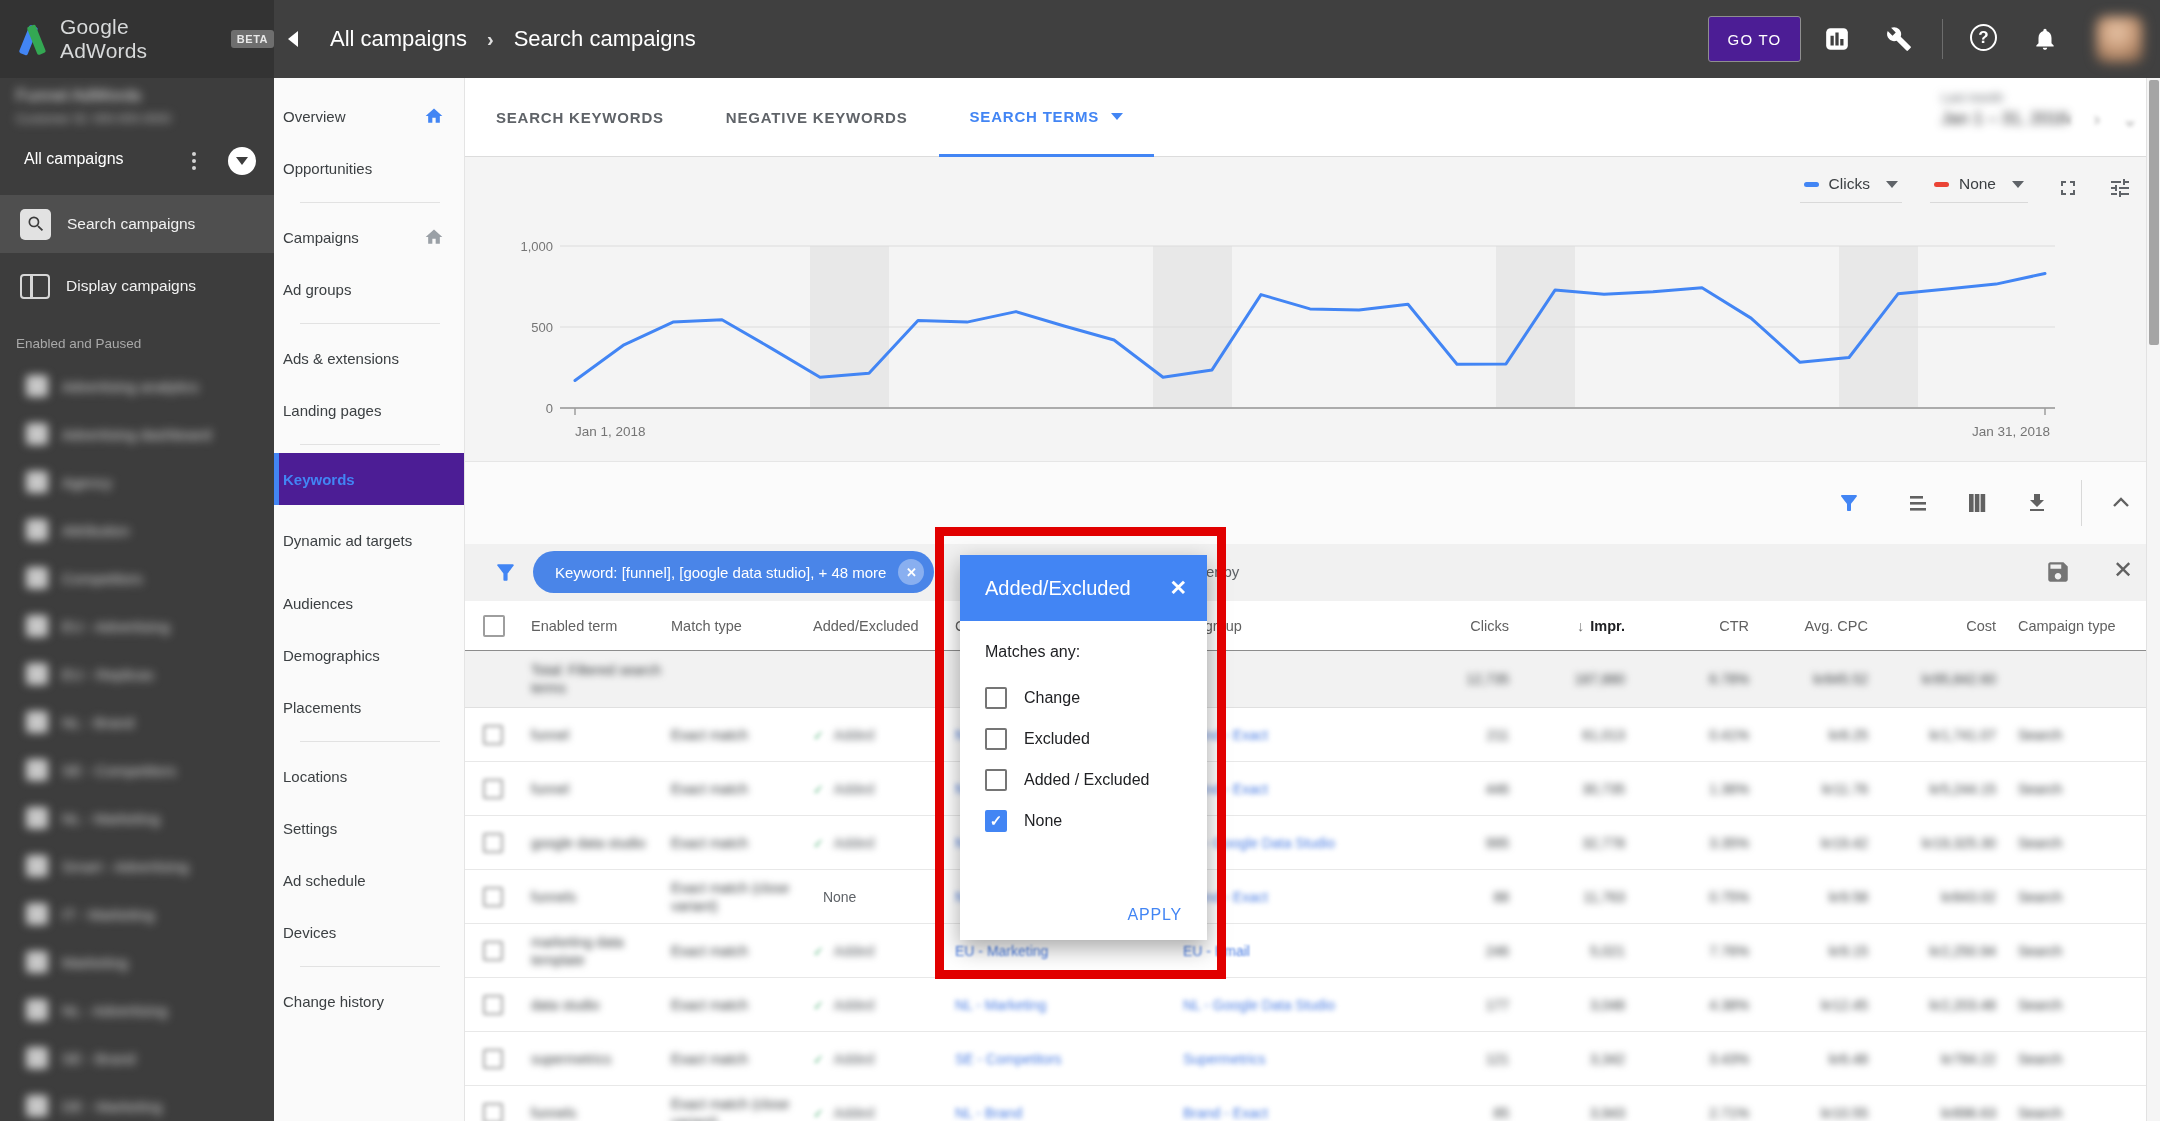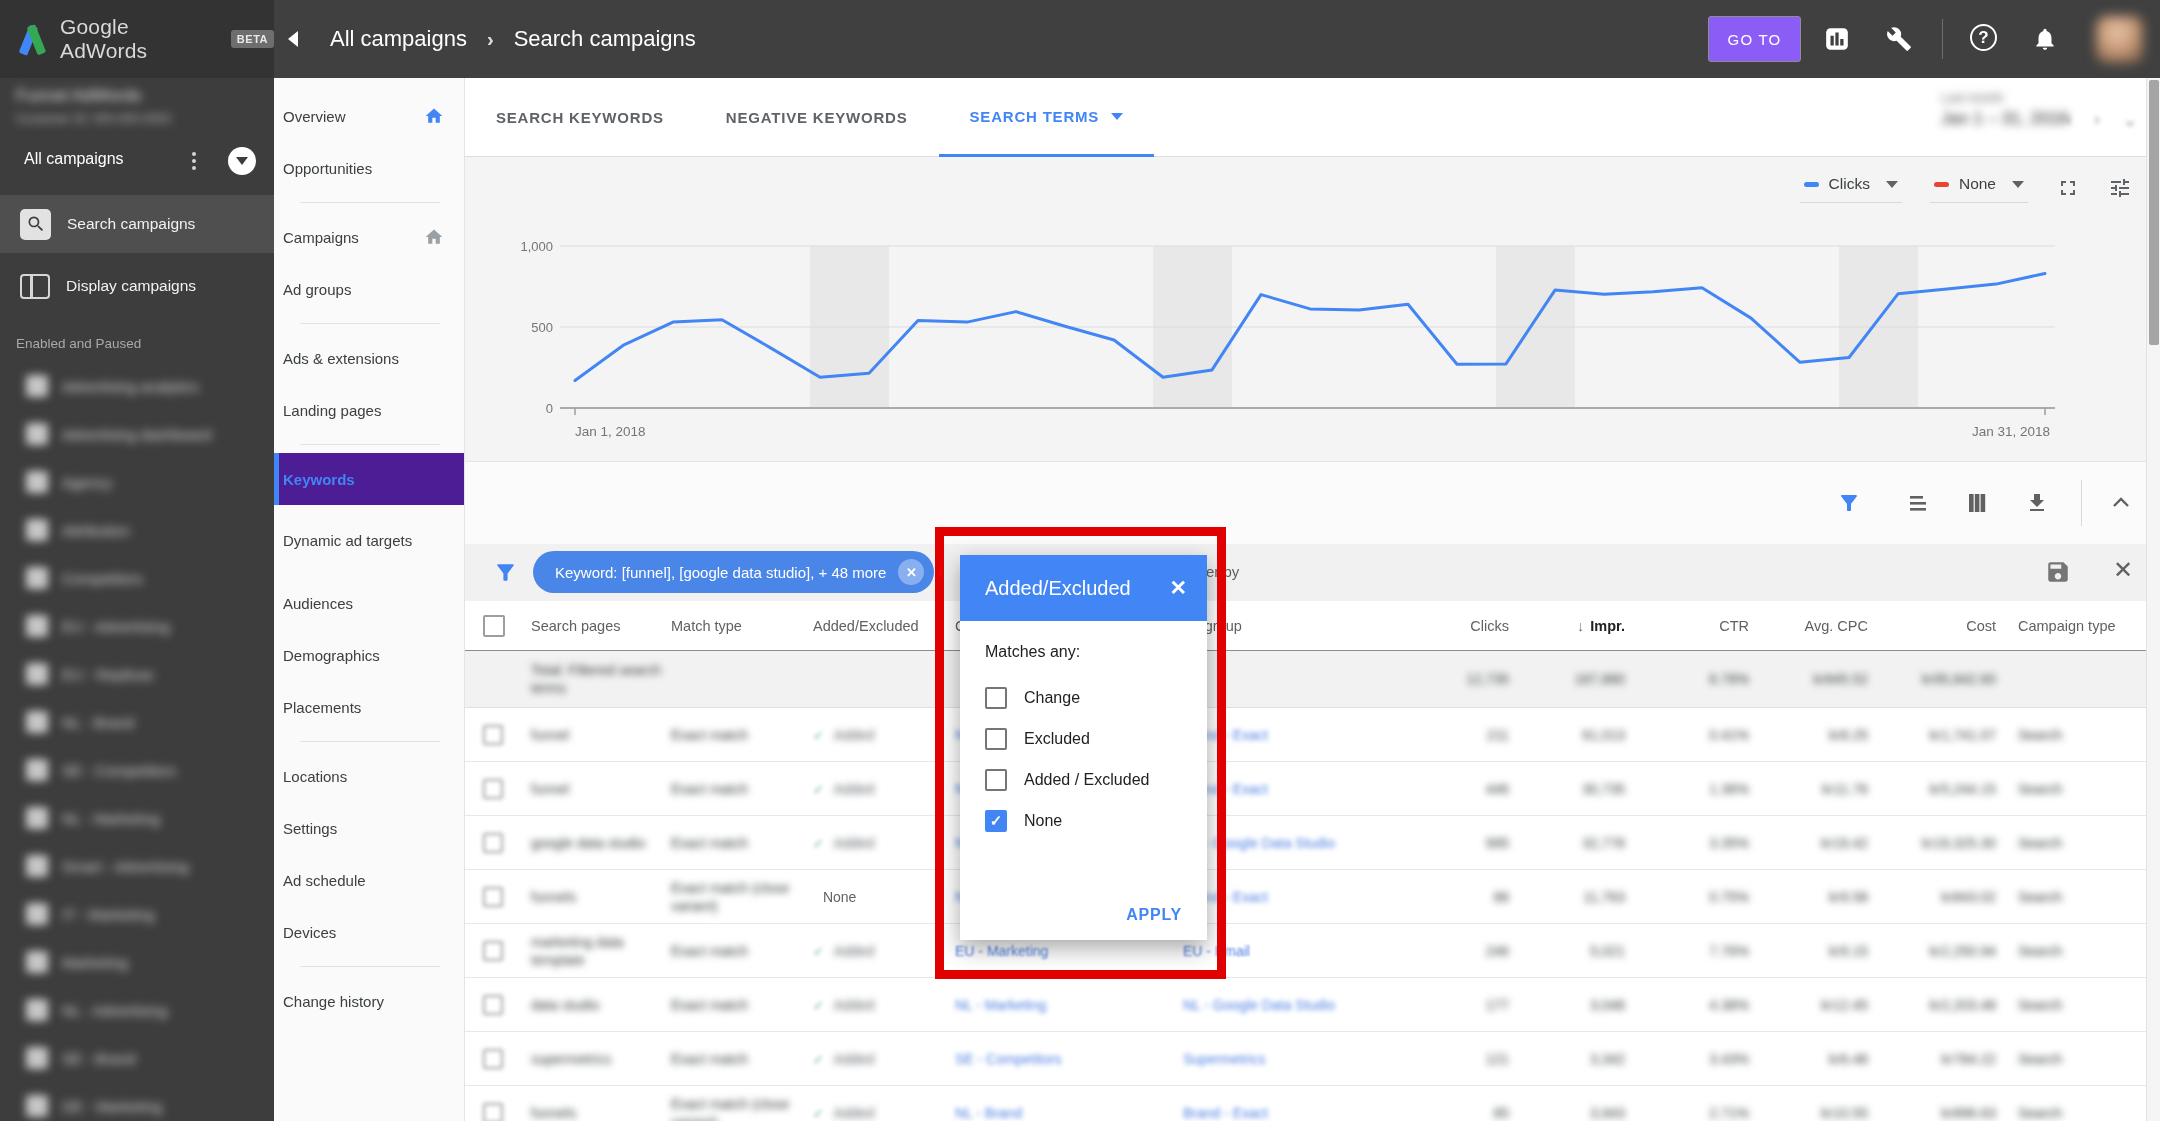--- a/index.html
+++ b/index.html
@@ -9,21 +9,21 @@
 
   
   .topbar { position:absolute; left:0; top:0; width:2160px; height:78px; background:#404040; z-index:10; }
   .logo-strip { position:absolute; left:0; top:0; width:274px; height:78px; background:#333333; display:flex; align-items:center; padding-left:14px; gap:10px; }
   .brand-text { color:#d7d9da; font-size:21px; letter-spacing:.2px; }
   .beta-badge { background:#6e6e6e; color:#e8e8e8; font-size:11px; font-weight:bold; padding:3px 6px; border-radius:3px; letter-spacing:.5px; }
   .collapse-arrow { position:absolute; left:288px; top:31px; width:0; height:0; border-top:8px solid transparent; border-bottom:8px solid transparent; border-right:10px solid #ffffff; }
   .breadcrumb { position:absolute; left:330px; top:0; height:78px; display:flex; align-items:center; gap:20px; }
   .crumb { color:#ffffff; font-size:22px; font-weight:500; }
   .crumb-sep { color:#e0e0e0; font-size:20px; font-weight:bold; }
-  .goto-btn { position:absolute; left:1708px; top:16px; width:93px; height:46px; border:1px solid #8f8f8f; border-radius:3px; background:#8b5cf6; color:#ffffff; font-size:15px; letter-spacing:1.2px; display:flex; align-items:center; justify-content:center; }
+  .goto-btn { position:absolute; left:1708px; top:16px; width:93px; height:46px; border:1px solid #8f8f8f; border-radius:3px; background:#4c1d95; color:#ffffff; font-size:15px; letter-spacing:1.2px; display:flex; align-items:center; justify-content:center; }
   .tb-icon { position:absolute; top:26px; width:26px; height:26px; }
   .tb-divider { position:absolute; left:1942px; top:19px; width:1px; height:40px; background:#6d6d6d; }
   .help-icon { position:absolute; left:1970px; top:24px; width:27px; height:27px; border:2.5px solid #fff; border-radius:50%; color:#fff; font-size:17px; font-weight:bold; display:flex; align-items:center; justify-content:center; }
   .avatar { position:absolute; left:2096px; top:16px; width:47px; height:47px; border-radius:10px; background:radial-gradient(circle at 45% 35%, #e9c6a9 0%, #c79a78 45%, #8d6b52 80%); filter:blur(6px); }
 
   
   .sidebar { position:absolute; left:0; top:78px; width:274px; height:1043px; background:#3d3d3d; z-index:5; overflow:hidden; }
   .account { position:absolute; left:16px; top:8px; }
   .account-name { color:#e3e3e3; font-size:17px; filter:blur(5px); }
   .account-id { color:#bdbdbd; font-size:12.5px; margin-top:6px; filter:blur(5px); }
@@ -124,21 +124,21 @@
   .annotation-frame { position:absolute; left:935px; top:527px; width:291px; height:452px; border:9px solid #e10000; z-index:50; pointer-events:none; }
   .modal-card { position:absolute; left:960px; top:555px; width:247px; height:385px; background:#ffffff; box-shadow:0 8px 22px rgba(0,0,0,.35); z-index:40; }
   .modal-header { position:absolute; left:0; top:0; width:100%; height:66px; background:#4285f4; display:flex; align-items:center; justify-content:space-between; padding:0 20px 0 25px; }
   .modal-title { color:#ffffff; font-size:20px; }
   .modal-close { color:#ffffff; font-size:21px; font-weight:bold; }
   .modal-prompt { position:absolute; left:25px; top:88px; font-size:16px; color:#202124; }
   .opt-row { position:absolute; left:25px; width:200px; height:41px; display:flex; align-items:center; gap:17px; }
   .opt-box { width:22px; height:22px; border:2px solid #757575; border-radius:2px; flex:none; display:flex; align-items:center; justify-content:center; }
   .opt-box.checked { background:#4285f4; border-color:#4285f4; color:#fff; font-size:15px; font-weight:bold; }
   .opt-label { font-size:16px; color:#202124; white-space:nowrap; }
-  .apply-btn { position:absolute; right:25px; bottom:16px; color:#4285f4; font-size:16px; font-weight:bold; letter-spacing:.8px; }
+  .apply-btn { position:absolute; right:25px; bottom:16px; color:#4285f4; font-size:16px; font-weight:normal; letter-spacing:.8px; }
 
   
   .page-scrollbar { position:absolute; right:0; top:78px; width:14px; height:1043px; background:#f5f5f5; border-left:1px solid #e2e2e2; z-index:60; }
   .page-scrollbar .thumb { margin:2px auto 0; width:10px; height:265px; background:#a5a5a5; border-radius:2px; }
 
   svg text { font-family:"Liberation Sans", sans-serif; }
 </style>
 </head>
 <body>
 
@@ -451,21 +451,21 @@
       </div>
       <span class="filter-label">Filter by</span>
       <svg class="save-icon" viewBox="0 0 24 24">
         <path fill="#757575" d="M17 3H5c-1.11 0-2 .9-2 2v14c0 1.1.89 2 2 2h14c1.1 0 2-.9 2-2V7l-4-4zm-5 16c-1.66 0-3-1.34-3-3s1.34-3 3-3 3 1.34 3 3-1.34 3-3 3zm3-10H5V5h10v4z"></path>
       </svg>
       <span class="filter-close">✕</span>
     </div>
 
     <div class="thead">
       <span class="cell c-cb"></span>
-      <span class="cell c-term">Search pages</span>
+      <span class="cell c-term">Enabled term</span>
       <span class="cell c-match">Match type</span>
       <span class="cell c-status">Added/Excluded</span>
       <span class="cell c-campaign">Campaign</span>
       <span class="cell c-adgroup">Ad group</span>
       <span class="cell c-clicks">Clicks</span>
       <span class="cell c-impr"><span class="sort-arrow">↓</span><span class="impr-label">Impr.</span></span>
       <span class="cell c-ctr">CTR</span>
       <span class="cell c-cpc">Avg. CPC</span>
       <span class="cell c-cost">Cost</span>
       <span class="cell c-ctype">Campaign type</span>

